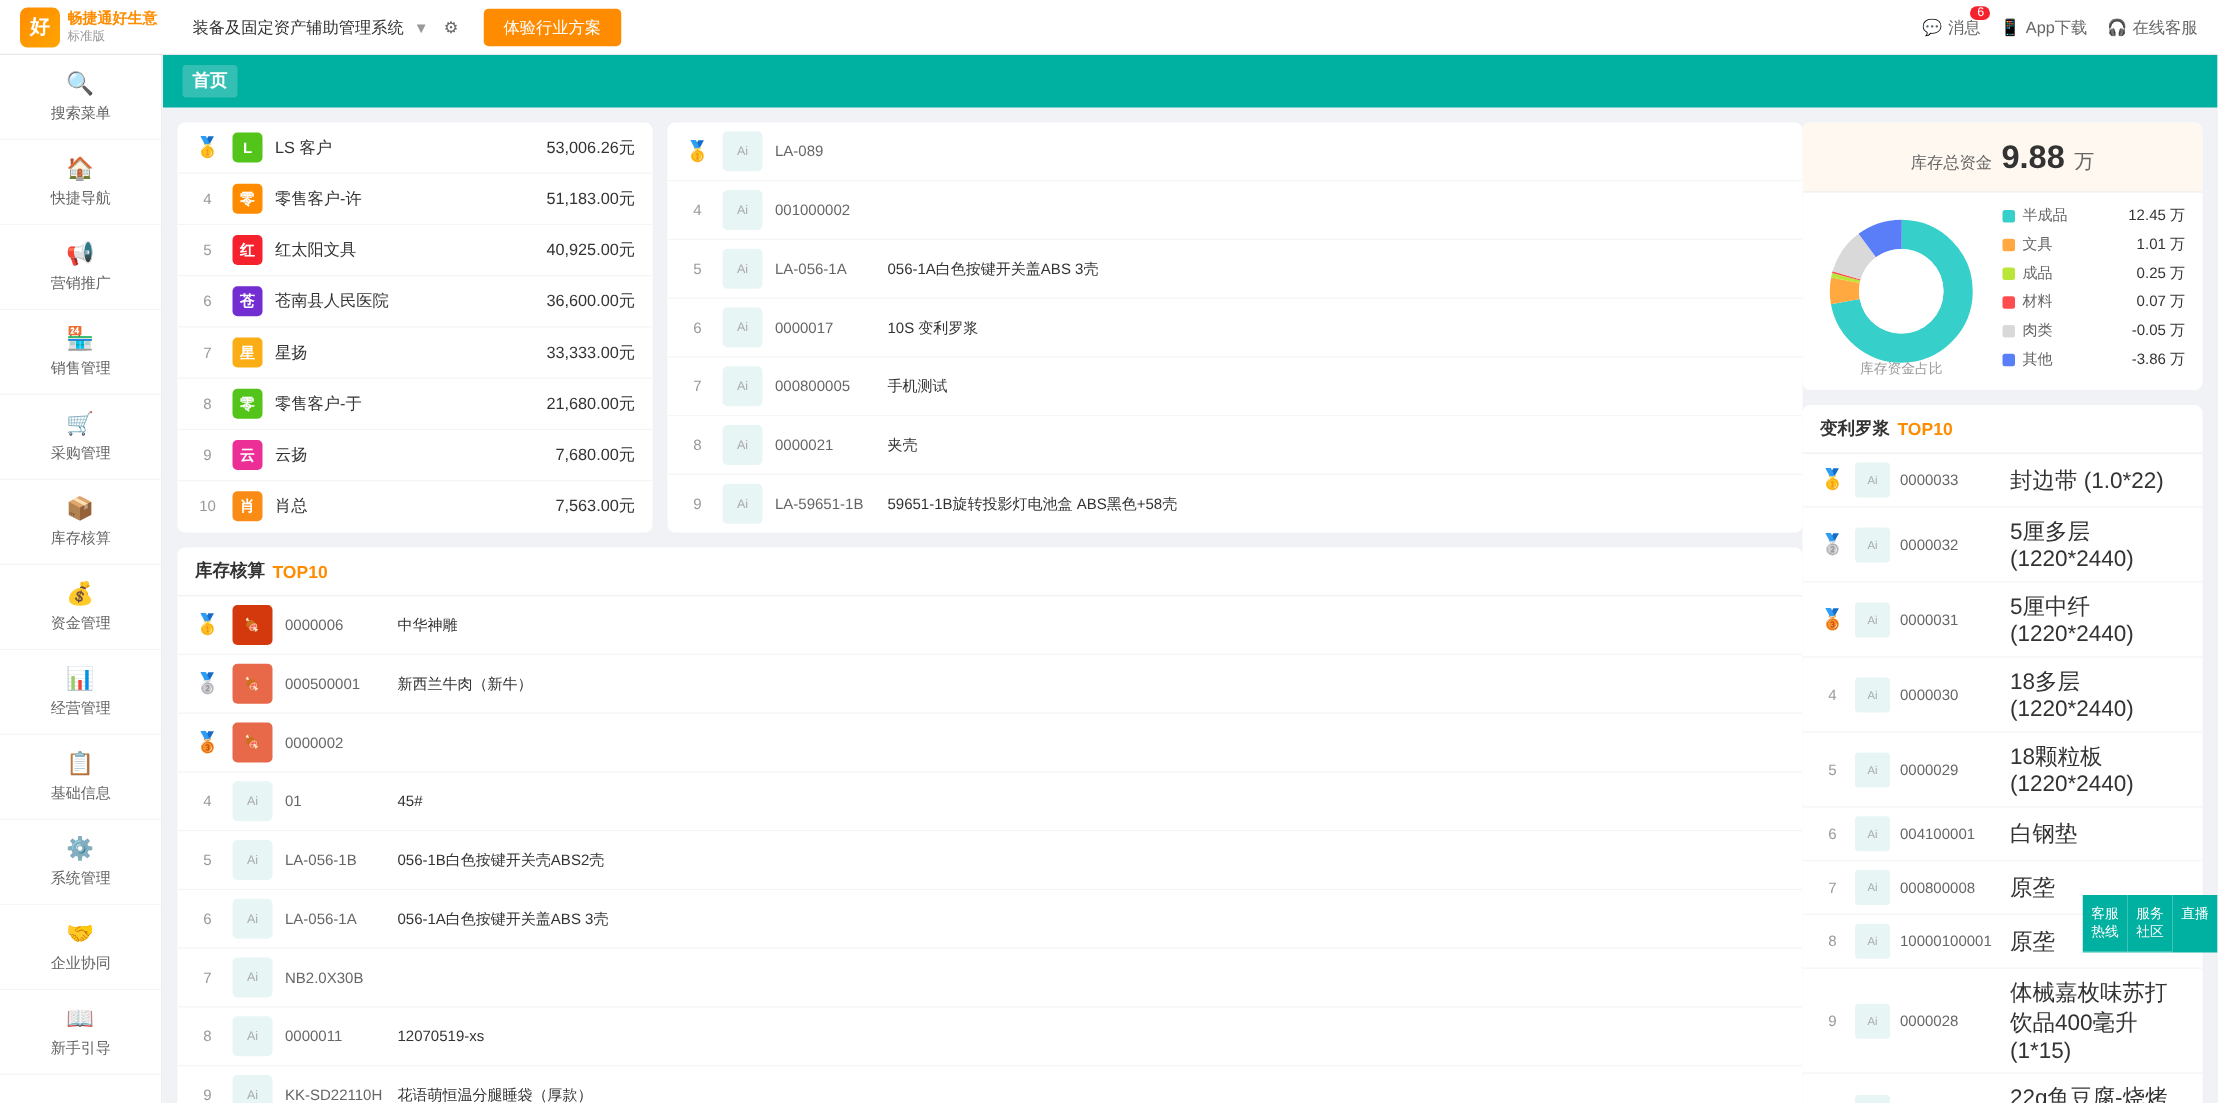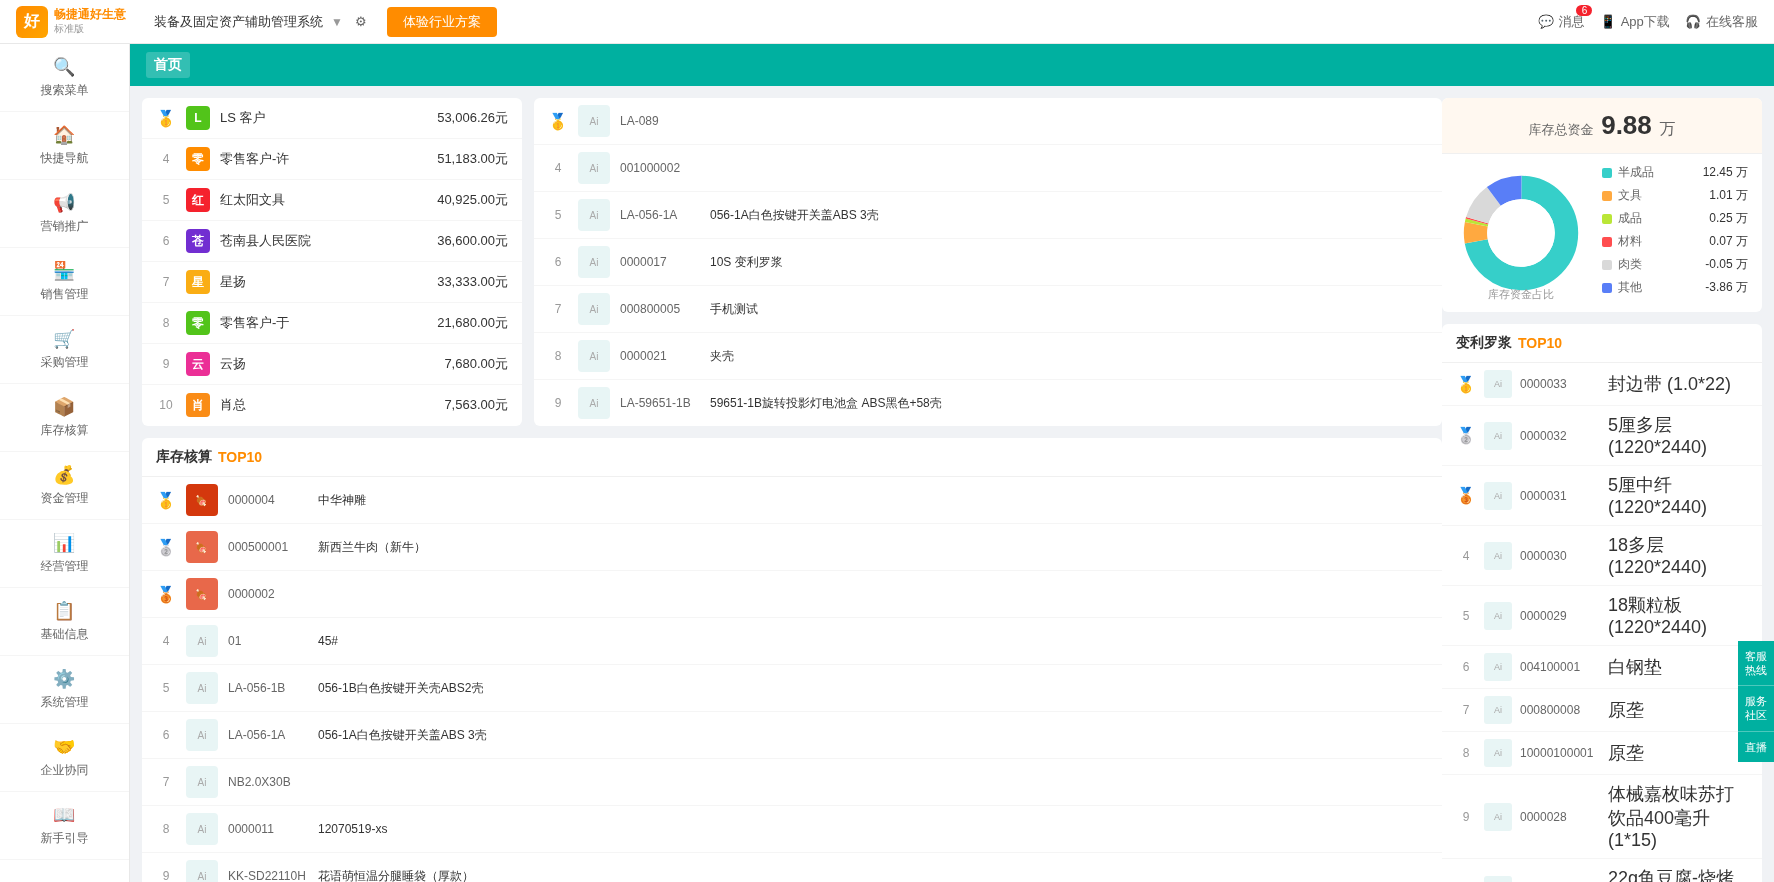--- a/index.html
+++ b/index.html
@@ -70,21 +70,21 @@
 
     
     .new-product-row { display: flex; align-items: center; padding: 7px 14px; border-bottom: 1px solid #f5f5f5; gap: 8px; }
     .new-product-row:last-child { border-bottom: none; }
     .np-rank { width: 20px; text-align: center; color: #999; font-size: 12px; }
     .np-thumb { width: 28px; height: 28px; background: #e8f5f5; border-radius: 3px; display: flex; align-items: center; justify-content: center; color: #aaa; font-size: 10px; flex-shrink: 0; }
     .np-code { font-size: 12px; color: #666; min-width: 80px; }
     .np-name { flex: 1; font-size: 18px; color: #333; }
 
     
-    .float-service { position: fixed; right: 0; bottom: 120px; z-index: 200; display: flex; flex-direction: column; }
+    .float-service { position: fixed; right: 0; bottom: 120px; z-index: 200; display: flex; flex-direction: row; }
     .float-btn { background: #00b0a0; color: white; font-size: 11px; padding: 8px 6px; text-align: center; width: 36px; cursor: pointer; border-bottom: 1px solid rgba(255,255,255,0.3); line-height: 1.3; }
     .float-btn:last-child { border-bottom: none; }
 
     
     .scroll-area { max-height: 340px; overflow-y: auto; }
     .scroll-area::-webkit-scrollbar { width: 4px; }
     .scroll-area::-webkit-scrollbar-thumb { background: #ddd; border-radius: 2px; }
   </style>
 </head>
 <body>
@@ -302,21 +302,21 @@
         <div class="card-header">
           <span>库存核算</span>
           <span class="top10-badge">TOP10</span>
         </div>
         <div id="hot-products-list">
             <div class="product-row">
               <div class="rank-num" style="font-size: 16px;">🥇</div>
               <div class="product-thumb" style="background: rgb(212, 56, 13);">
                 <span style="color:white;font-size:10px;">🍖</span>
               </div>
-              <div class="product-code">0000004</div>
+              <div class="product-code">0000006</div>
               <div class="product-name">中华神雕</div>
             </div>
             <div class="product-row">
               <div class="rank-num" style="font-size: 16px;">🥈</div>
               <div class="product-thumb" style="background: rgb(232, 104, 74);">
                 <span style="color:white;font-size:10px;">🍖</span>
               </div>
               <div class="product-code">000500001</div>
               <div class="product-name">新西兰牛肉（新牛）</div>
             </div>

